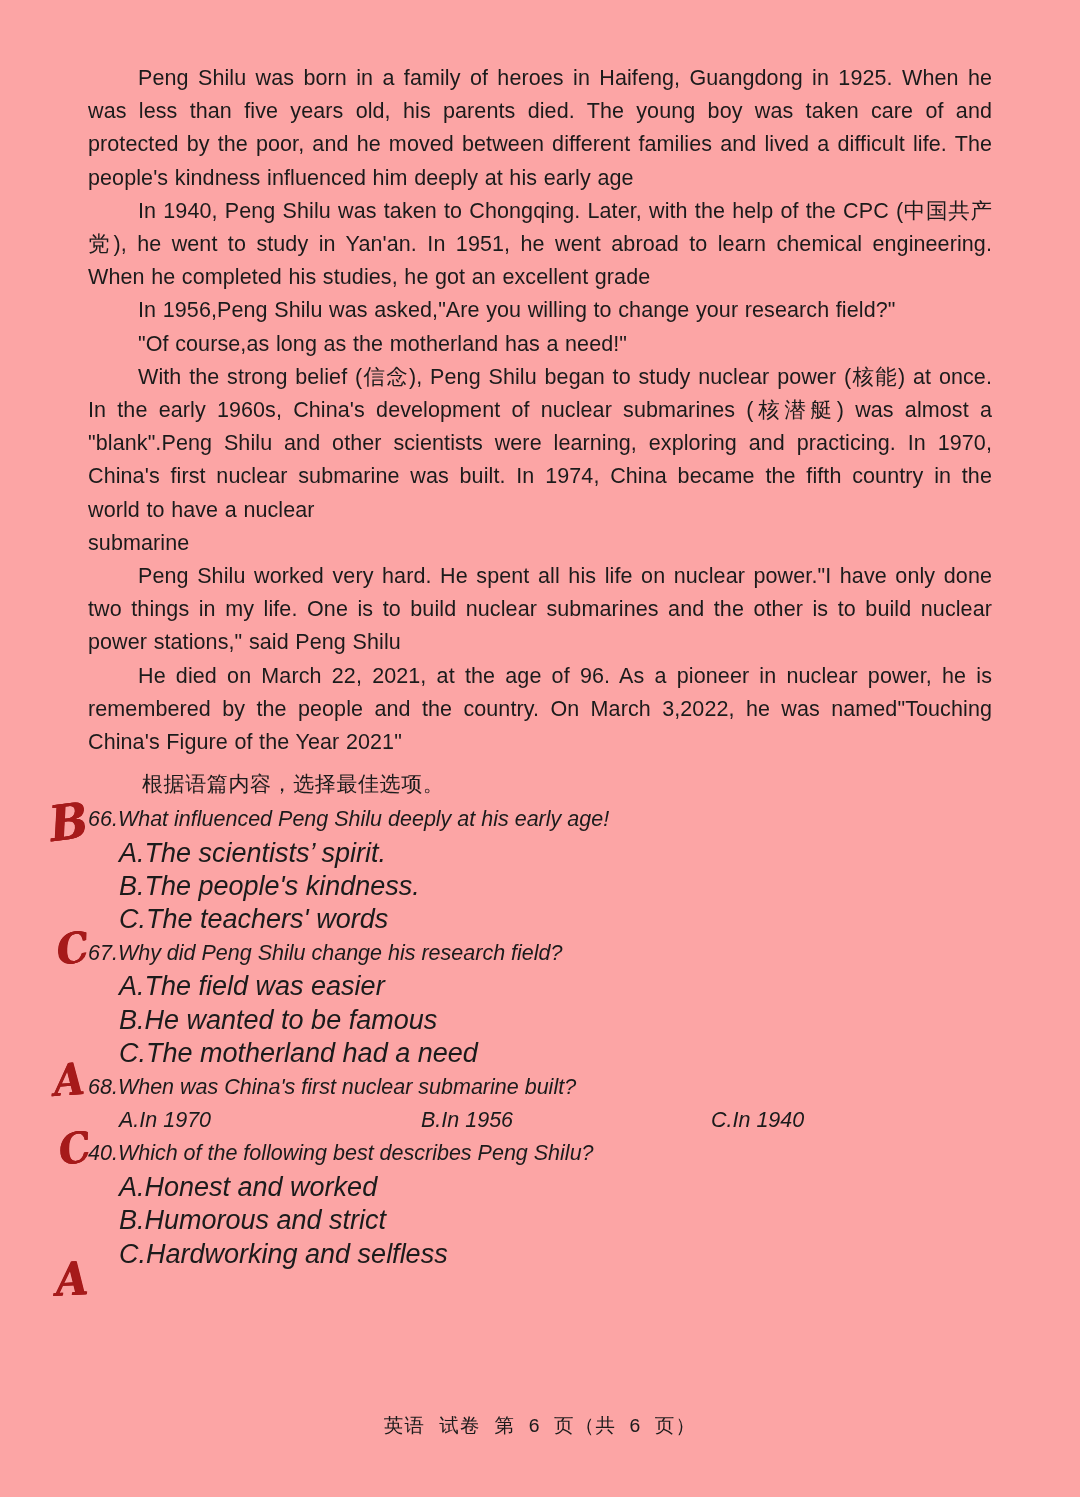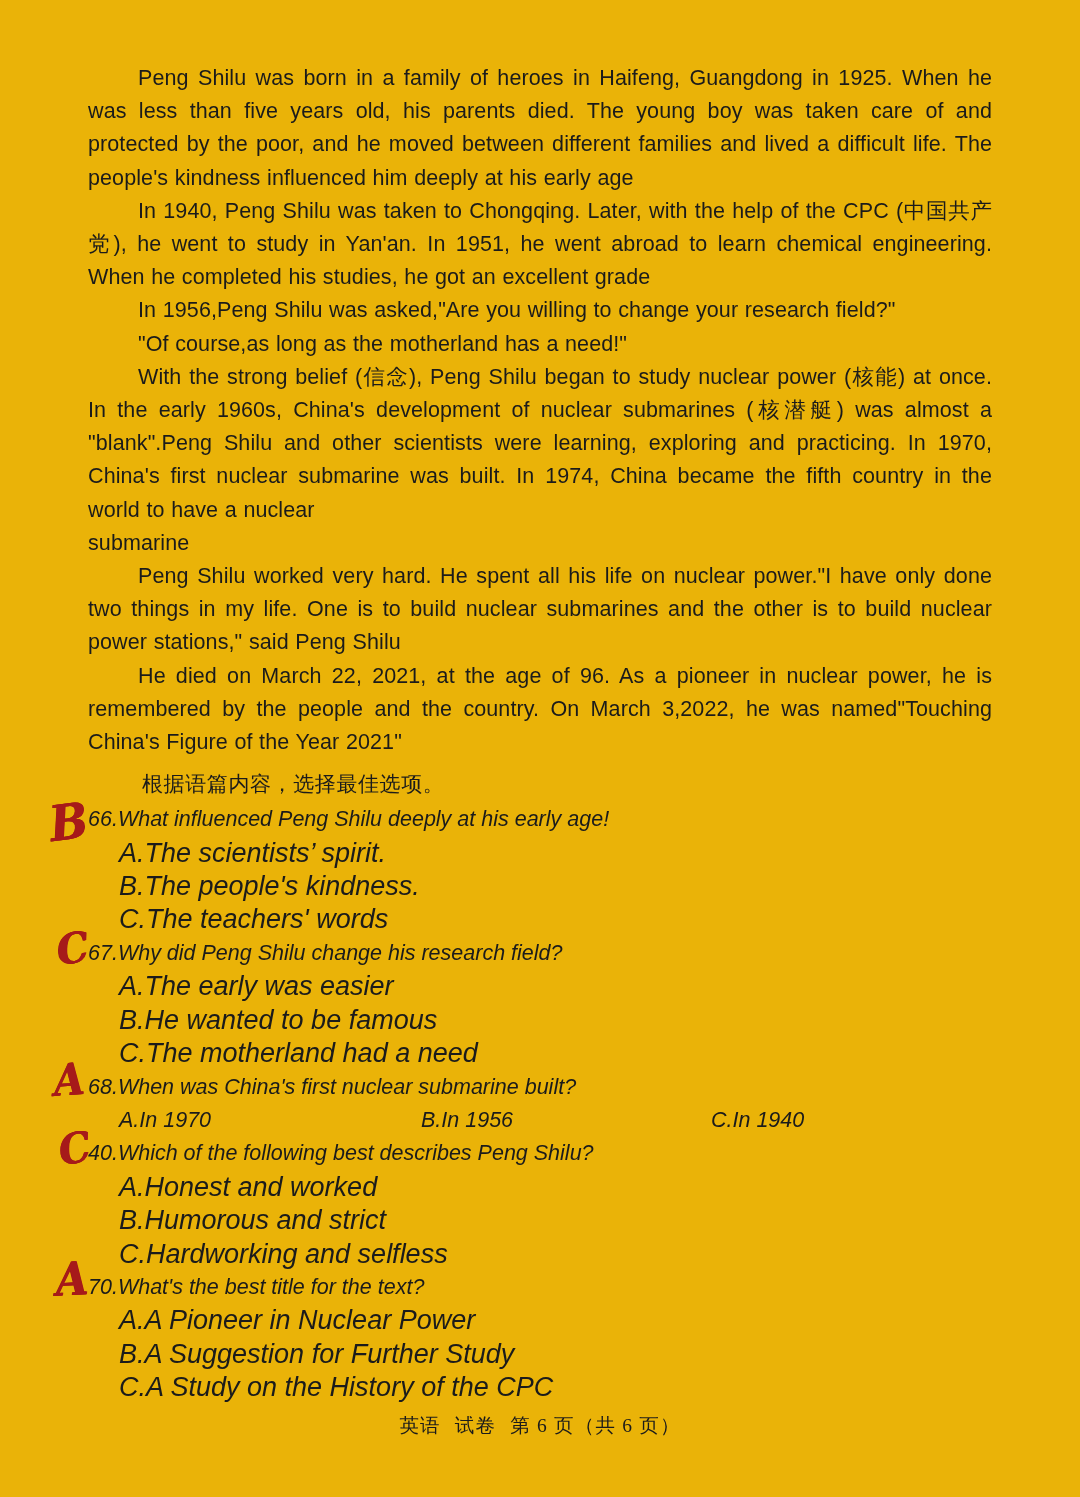--- a/index.html
+++ b/index.html
@@ -8,21 +8,21 @@
     background: #ffffff;
   }
   body {
     font-family: "Liberation Sans", "DejaVu Sans", sans-serif;
     color: #1b1b1b;
   }
   #page {
     position: relative;
     width: 1080px;
     height: 1497px;
-    background: #eab308;
+    background: #fca5a5;
     overflow: hidden;
   }
   .content {
     position: absolute;
     left: 88px;
     top: 62px;
     width: 904px;
   }
   .para {
     font-size: 21.5px;
@@ -93,21 +93,21 @@
   .mark-a68 { left: 52px; top: 1058px; font-size: 44px; transform: rotate(-4deg) scaleX(0.9); }
   .mark-c69 { left: 58px; top: 1128px; font-size: 42px; transform: rotate(-10deg) scaleX(0.95); }
   .mark-a70 { left: 54px; top: 1256px; font-size: 46px; transform: rotate(-3deg) scaleX(0.9); }
 
   .footer {
     position: absolute;
     left: 0;
     top: 1412px;
     width: 1080px;
     text-align: center;
-    font-family: Liberation Serif, serif;
+    font-family: Liberation Mono, monospace;
     font-size: 19.5px;
     color: #1b1b1b;
     letter-spacing: 1.2px;
   }
   .sp { display: inline-block; width: 14px; }
 </style>
 </head>
 <body>
 
 <div id="page">
@@ -129,47 +129,41 @@
 
     <div class="qblock">
       <div class="qline"><span>66.</span><span>What influenced Peng Shilu deeply at his early age!</span></div>
       <div class="opt">A.The scientists’ spirit.</div>
       <div class="opt">B.The people's kindness.</div>
       <div class="opt">C.The teachers' words</div>
     </div>
 
     <div class="qblock">
       <div class="qline"><span>67.</span><span>Why did Peng Shilu change his research field?</span></div>
-      <div class="opt">A.The early was easier</div>
+      <div class="opt">A.The field was easier</div>
       <div class="opt">B.He wanted to be famous</div>
       <div class="opt">C.The motherland had a need</div>
     </div>
 
     <div class="qblock">
       <div class="qline"><span>68.</span><span>When was China's first nuclear submarine built?</span></div>
       <div class="optrow">
         <span class="c1">A.In 1970</span>
         <span class="c2">B.In 1956</span>
         <span class="c3">C.In 1940</span>
       </div>
     </div>
 
     <div class="qblock">
       <div class="qline"><span>40.</span><span>Which of the following best describes Peng Shilu?</span></div>
       <div class="opt">A.Honest  and  worked</div>
       <div class="opt">B.Humorous  and  strict</div>
       <div class="opt">C.Hardworking  and  selfless</div>
     </div>
 
-    <div class="qblock">
-      <div class="qline"><span>70.</span><span>What's the best title for the text?</span></div>
-      <div class="opt">A.A Pioneer in Nuclear Power</div>
-      <div class="opt">B.A Suggestion for Further Study</div>
-      <div class="opt">C.A Study on the History of the CPC</div>
-    </div>
 
   </div>
 
   <div class="mark mark-b66">B</div>
   <div class="mark mark-c67">C</div>
   <div class="mark mark-a68">A</div>
   <div class="mark mark-c69">C</div>
   <div class="mark mark-a70">A</div>
 
   <div class="footer">

